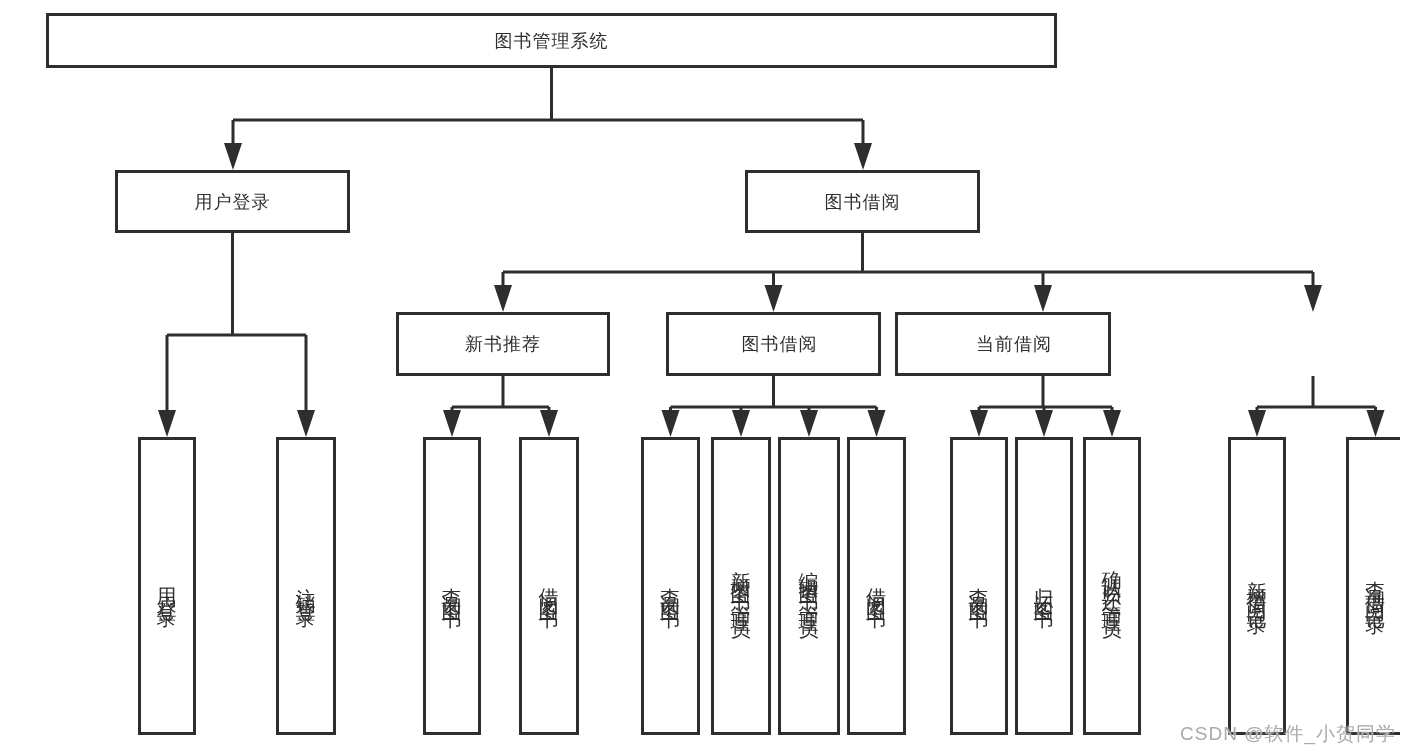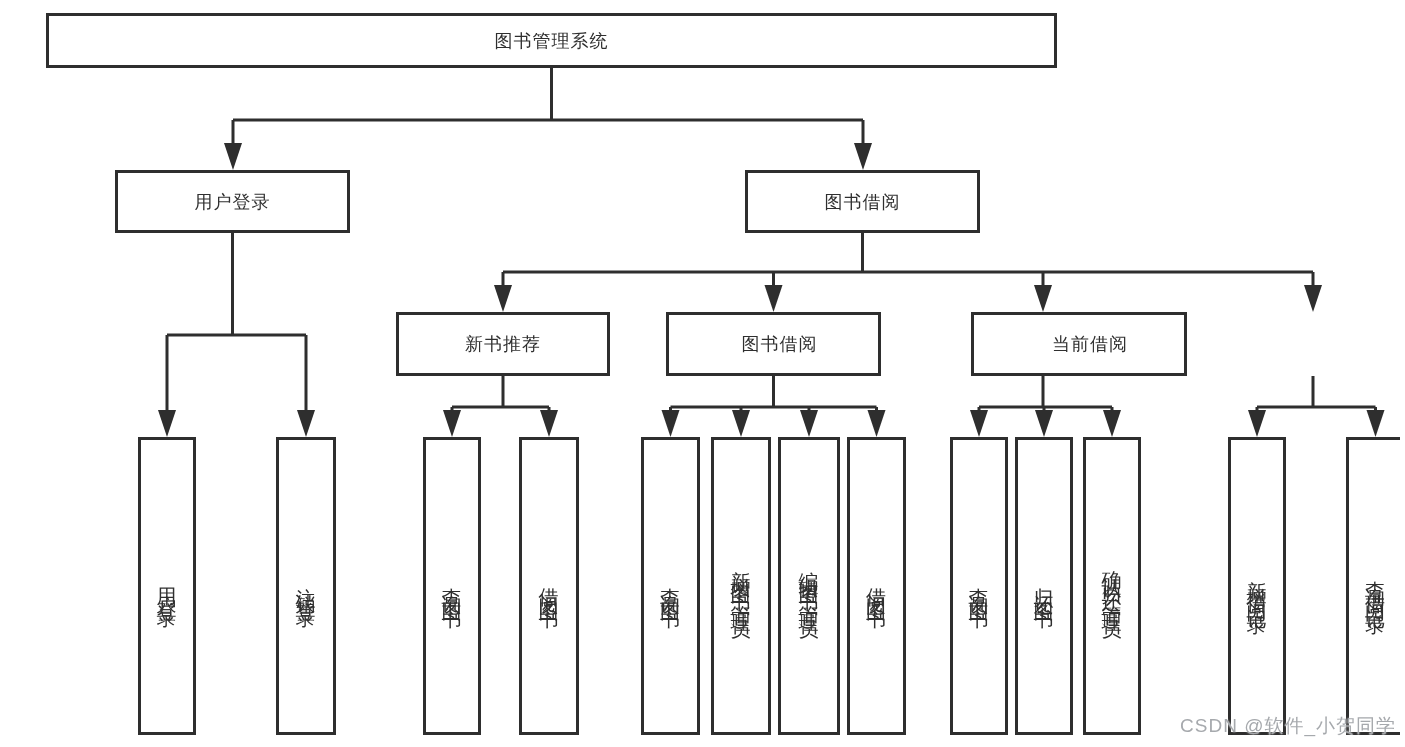--- a/index.html
+++ b/index.html
@@ -49,21 +49,21 @@
   }
   .node.v {
     writing-mode: vertical-rl;
     font-size: 20px;
     letter-spacing: 7px;
     line-height: 1.1;
   }
   .watermark {
     position: absolute;
     right: 4px;
-    bottom: 8px;
+    bottom: 0;
     font-size: 19px;
     color: var(--wm, #a6a9ad);
     letter-spacing: 1px;
     text-shadow: 0 0 2px #ffffff;
     white-space: nowrap;
   }
 </style>
 </head>
 <body>
 
@@ -119,21 +119,21 @@
     </g>
   </svg>
 
   <div class="node h" style="left:13px; top:13px; width:1011px; height:55px;">图书管理系统</div>
 
   <div class="node h" style="left:82px; top:170px; width:235px; height:63px;">用户登录</div>
   <div class="node h" style="left:712px; top:170px; width:235px; height:63px;">图书借阅</div>
 
   <div class="node h" style="left:363px; top:312px; width:214px; height:64px;">新书推荐</div>
   <div class="node h" style="left:633px; top:312px; width:215px; height:64px;padding-left:12px;">图书借阅</div>
-  <div class="node h" style="left:938px; top:312px; width:216px; height:64px;padding-left:22px;">当前借阅</div>
+  <div class="node h" style="left:862px; top:312px; width:216px; height:64px;padding-left:22px;">当前借阅</div>
 
   <div class="node v" style="left:105px; top:437px; width:58px; height:298px;">用户登录</div>
   <div class="node v" style="left:243px; top:437px; width:60px; height:298px;">注销登录</div>
 
   <div class="node v" style="left:390px; top:437px; width:58px; height:298px;">查询图书</div>
   <div class="node v" style="left:486px; top:437px; width:60px; height:298px;">借阅图书</div>
 
   <div class="node v" style="left:608px; top:437px; width:59px; height:298px;">查询图书</div>
   <div class="node v" style="left:678px; top:437px; width:60px; height:298px;">新增图书（管理员）</div>
   <div class="node v" style="left:745px; top:437px; width:62px; height:298px;">编辑图书（管理员）</div>

